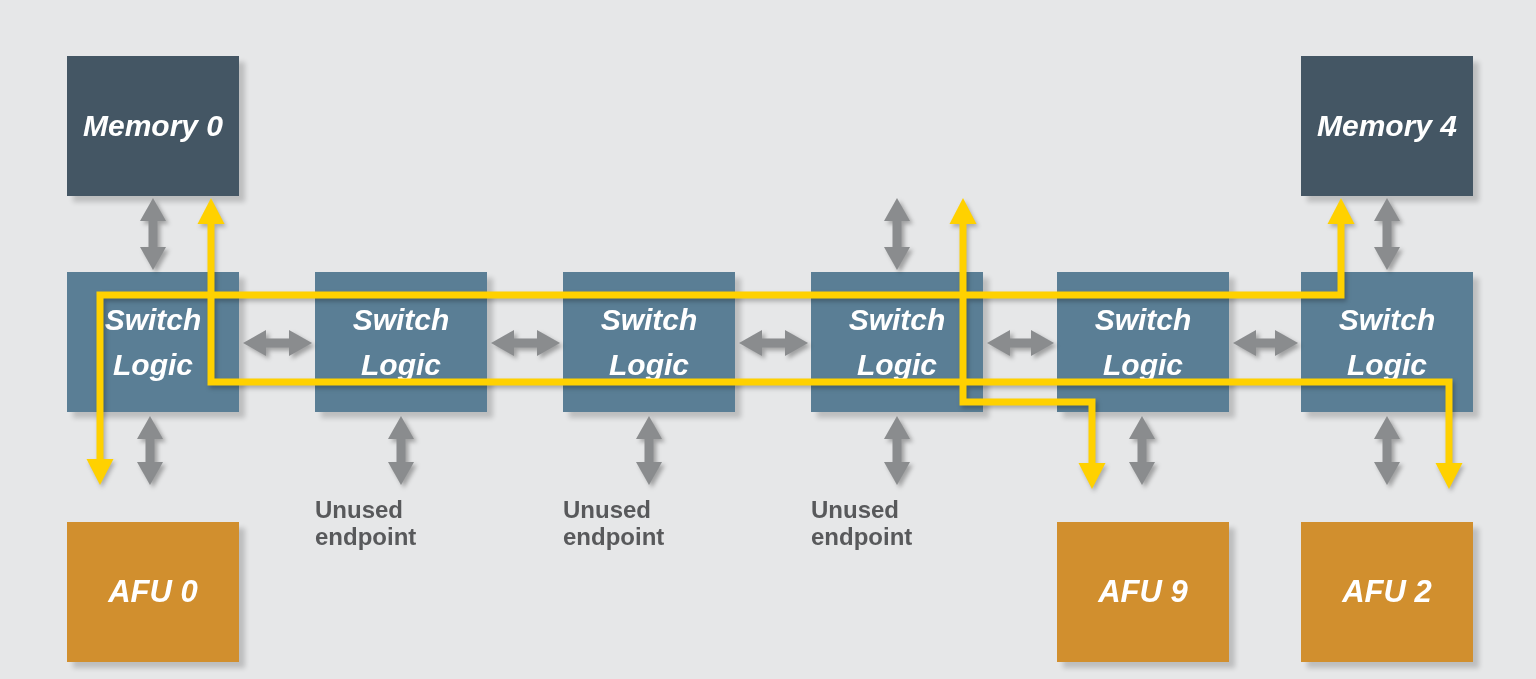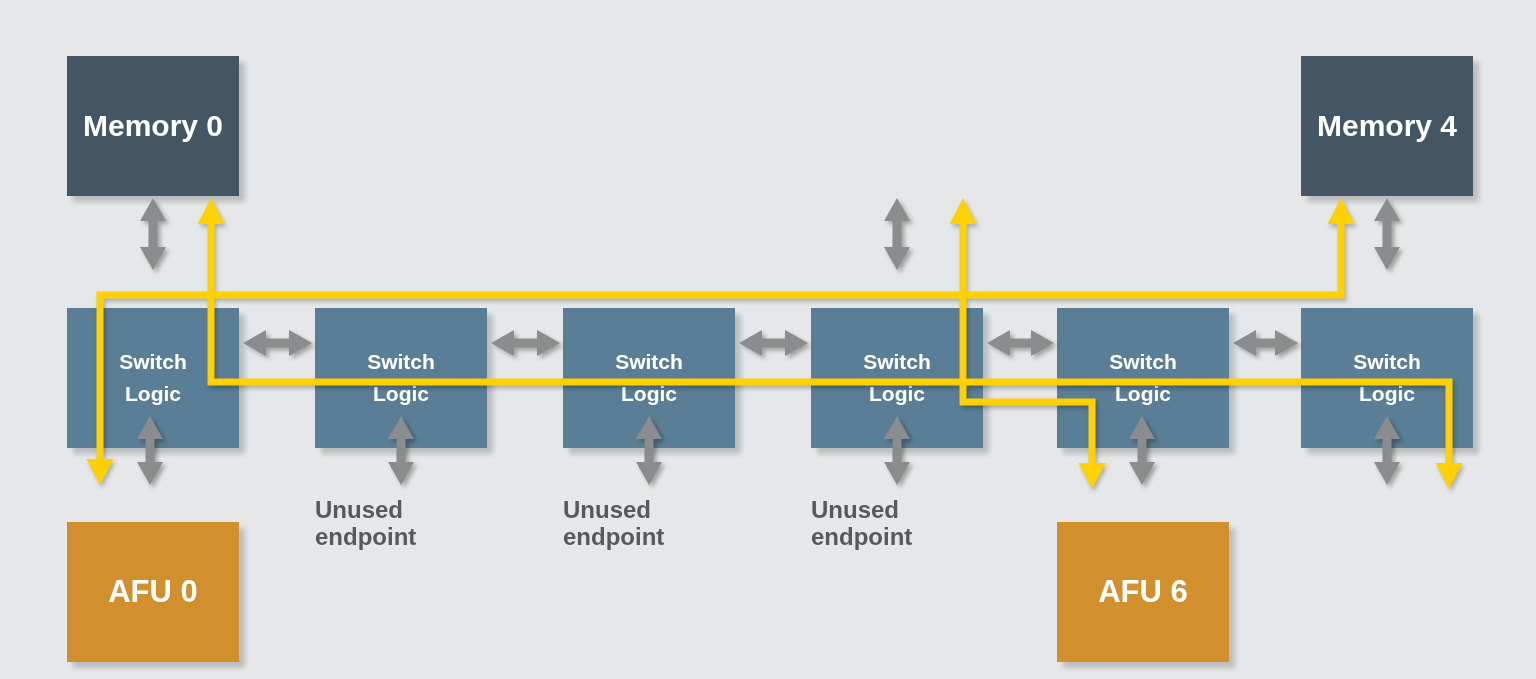--- a/index.html
+++ b/index.html
@@ -10,23 +10,23 @@
   html,body{margin:0;padding:0;}
   body{font-family:"Liberation Sans", sans-serif; background:var(--background);}
   .canvas{position:relative;width:1536px;height:679px;background:var(--background);overflow:hidden;}
   .box{
     position:absolute;width:172px;height:140px;
     display:flex;align-items:center;justify-content:center;text-align:center;
     font-weight:bold;color:var(--box_text);
     box-shadow:6px 6px 5px rgba(0,0,0,0.18);
     z-index:1;
   }
-  .box .lbl{white-space:pre-line;}
+  .box .lbl{white-space:pre-line;font-style:italic;}
   .memory{background:var(--memory_fill);font-size:30px;}
-  .switch{background:var(--switch_fill);font-size:21px;line-height:32px;margin-top:36px;}
+  .switch{background:var(--switch_fill);font-size:30px;line-height:45px;}
   .afu{background:var(--afu_fill);font-size:31px;margin-top:35px;}
   .c0{left:67px}.c1{left:315px}.c2{left:563px}.c3{left:811px}.c4{left:1057px}.c5{left:1301px}
   .r-mem{top:56px}.r-sw{top:272px}.r-afu{top:487px}
   .unused{
     position:absolute;top:496px;width:172px;text-align:left;
     font-weight:bold;font-size:24px;line-height:27px;
     color:var(--unused_text);white-space:pre-line;z-index:1;
   }
   #arrows{position:absolute;left:0;top:0;z-index:5;pointer-events:none;}
   #gray-connectors{filter:drop-shadow(3px 3px 2px rgba(0,0,0,0.30));}
@@ -66,21 +66,24 @@
   </div>
   <div class="box switch c5 r-sw">
     <span class="lbl">Switch
 Logic</span>
   </div>
 
   <div class="box afu c0 r-afu">
     <span class="lbl">AFU 0</span>
   </div>
   <div class="box afu c4 r-afu">
-    <span class="lbl">AFU 6</span>
+    <span class="lbl">AFU 9</span>
+  </div>
+  <div class="box afu c5 r-afu">
+    <span class="lbl">AFU 2</span>
   </div>
 
   <div class="unused c1">Unused
 endpoint</div>
   <div class="unused c2">Unused
 endpoint</div>
   <div class="unused c3">Unused
 endpoint</div>
 
   <svg id="arrows" width="1536" height="679" viewBox="0 0 1536 679">

